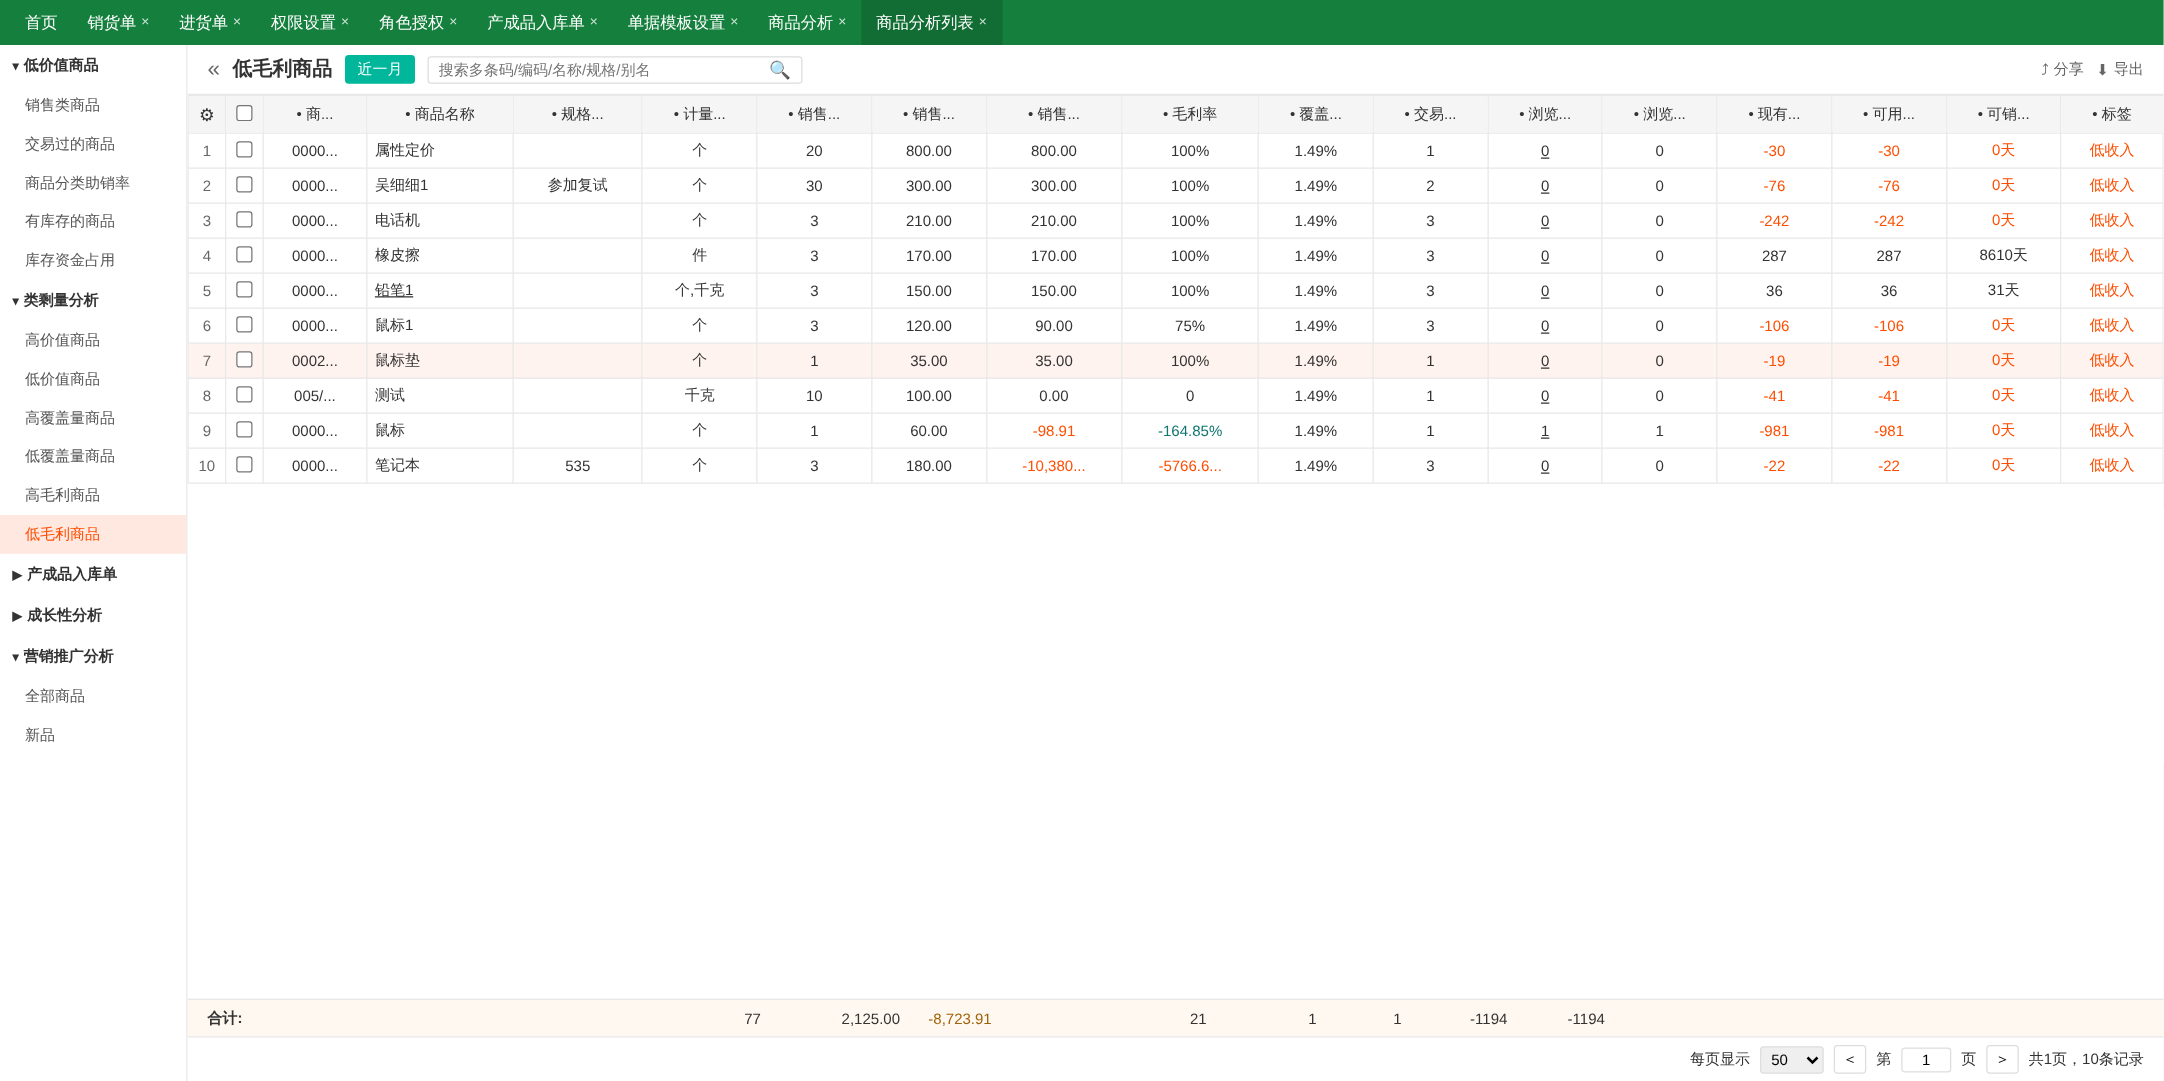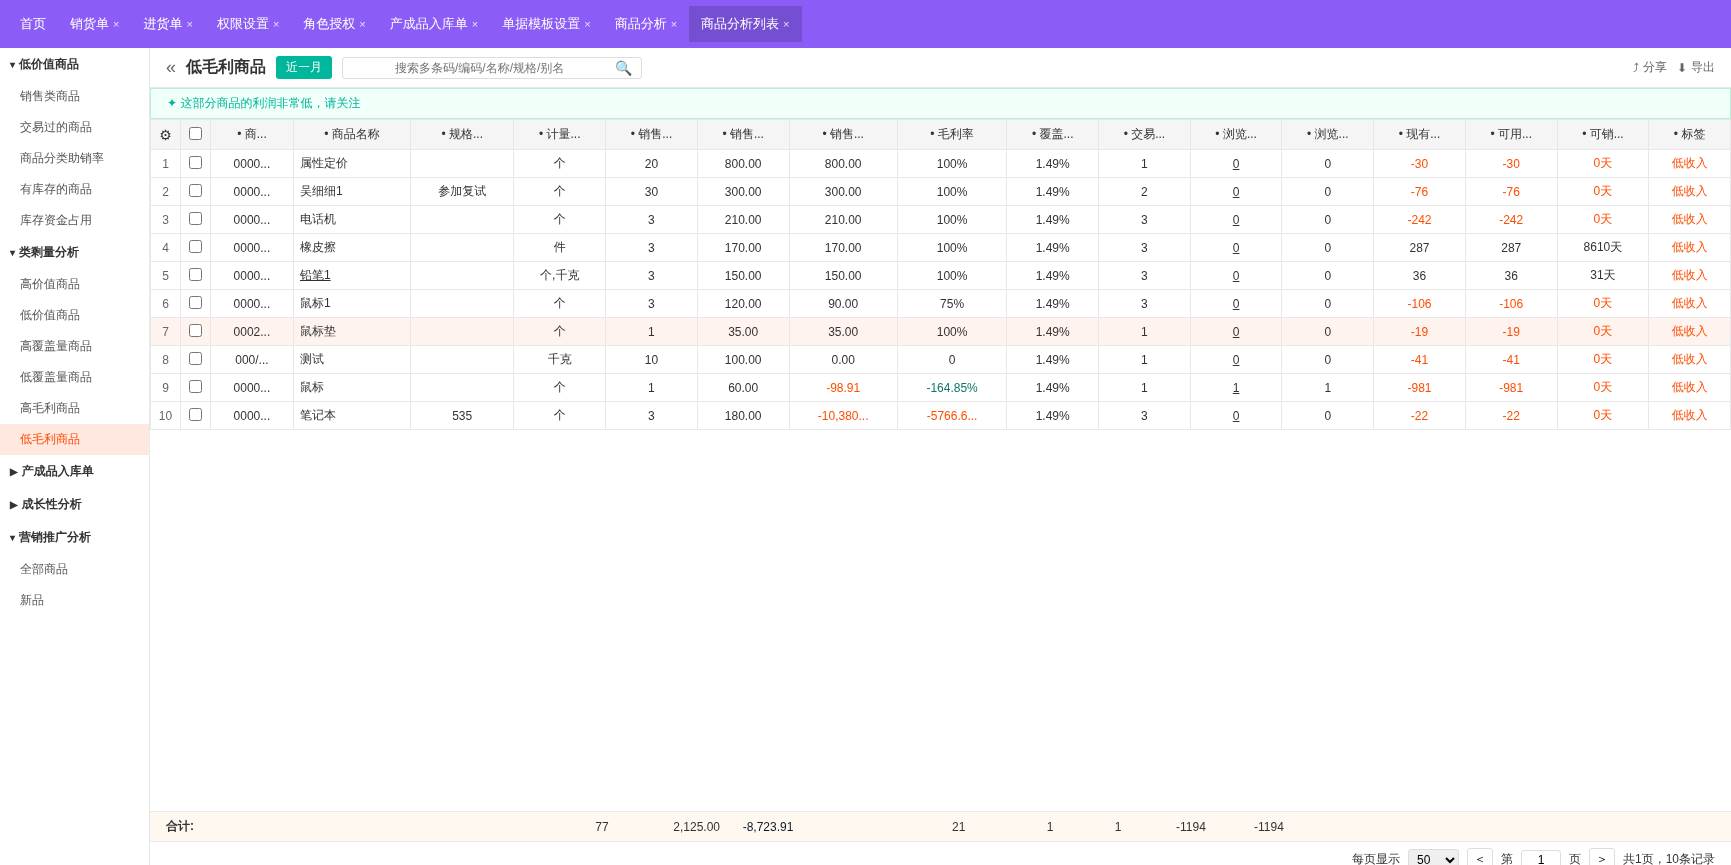--- a/index.html
+++ b/index.html
@@ -1,23 +1,23 @@
 <!DOCTYPE html>
 <html><head>
   <meta charset="utf-8">
   <style>
     * { box-sizing: border-box; margin: 0; padding: 0; }
     body { font-family: 'Microsoft YaHei', Arial, sans-serif; font-size: 12px; background: #f5f5f5; color: #333; }
 
     
     .top-nav {
-      background: #8b5cf6;
-      display: flex;
-      align-items: center;
-      height: 48px;
+      background: #15803d;
+      display: flex;
+      align-items: center;
+      height: 36px;
       padding: 0 8px;
     }
     .top-nav .nav-item {
       color: #fff;
       padding: 0 12px;
       height: 36px;
       display: flex;
       align-items: center;
       cursor: pointer;
       white-space: nowrap;
@@ -94,21 +94,20 @@
       padding: 2px 8px;
       flex: 1;
       max-width: 300px;
     }
     .search-box input {
       border: none;
       outline: none;
       font-size: 12px;
       width: 100%;
       color: #999;
-      margin-left: 44px;
     }
     .search-icon { color: #00b69b; cursor: pointer; font-size: 14px; }
     .header-actions {
       margin-left: auto;
       display: flex;
       gap: 10px;
     }
     .action-btn {
       display: flex;
       align-items: center;
@@ -312,24 +311,20 @@
           <span>⤴</span>
           <span>分享</span>
         </button>
         <button class="action-btn">
           <span>⬇</span>
           <span>导出</span>
         </button>
       </div>
     </div>
 
-    <div class="notice-bar">
-      <span>✦</span>
-      <span>这部分商品的利润非常低，请关注</span>
-    </div>
 
     <div class="table-container">
       <table>
         <thead>
           <tr>
             <th style="width:30px;">
               <span class="col-gear">⚙</span>
             </th>
             <th style="width:30px;">
               <input type="checkbox" style="">
@@ -521,21 +516,21 @@
       <td><span class="underline">0</span></td>
       <td>0</td>
       <td style="color:#ff4d00;">-19</td>
       <td style="color:#ff4d00;">-19</td>
       <td style="color:#ff4d00;">0天</td>
       <td style="color:#ff4d00;">低收入</td>
     </tr>
             <tr>
       <td class="row-num">8</td>
       <td><input type="checkbox" style=""></td>
-      <td>000/...</td>
+      <td>005/...</td>
       <td style="text-align:left; padding-left:6px;">测试</td>
       <td></td>
       <td>千克</td>
       <td>10</td>
       <td>100.00</td>
       <td style="">0.00</td>
       <td style="">0</td>
       <td>1.49%</td>
       <td>1</td>
       <td><span class="underline">0</span></td>
@@ -587,21 +582,21 @@
     </tr>
           </tbody>
       </table>
     </div>
 
     <div class="table-footer">
       <span class="footer-label">合计:</span>
       <span style="flex:0 0 calc(30px + 30px + 60px + 120px + 60px + 60px + 2px);"></span>
       <span style="flex:0 0 60px; text-align:center;">77</span>
       <span style="flex:0 0 80px; text-align:right;">2,125.00</span>
-      <span style="flex:0 0 80px; text-align:center; color:#0f172a;">-8,723.91</span>
+      <span style="flex:0 0 80px; text-align:center; color:#a16207;">-8,723.91</span>
       <span style="flex:0 0 60px;"></span>
       <span style="flex:0 0 60px;"></span>
       <span style="flex:0 0 60px; text-align:left;">21</span>
       <span style="flex:0 0 60px; text-align:center;">1</span>
       <span style="flex:0 0 60px; text-align:center;">1</span>
       <span style="flex:0 0 70px; text-align:center;">-1194</span>
       <span style="flex:0 0 70px; text-align:center;">-1194</span>
     </div>
 
     <div class="pagination-bar">

